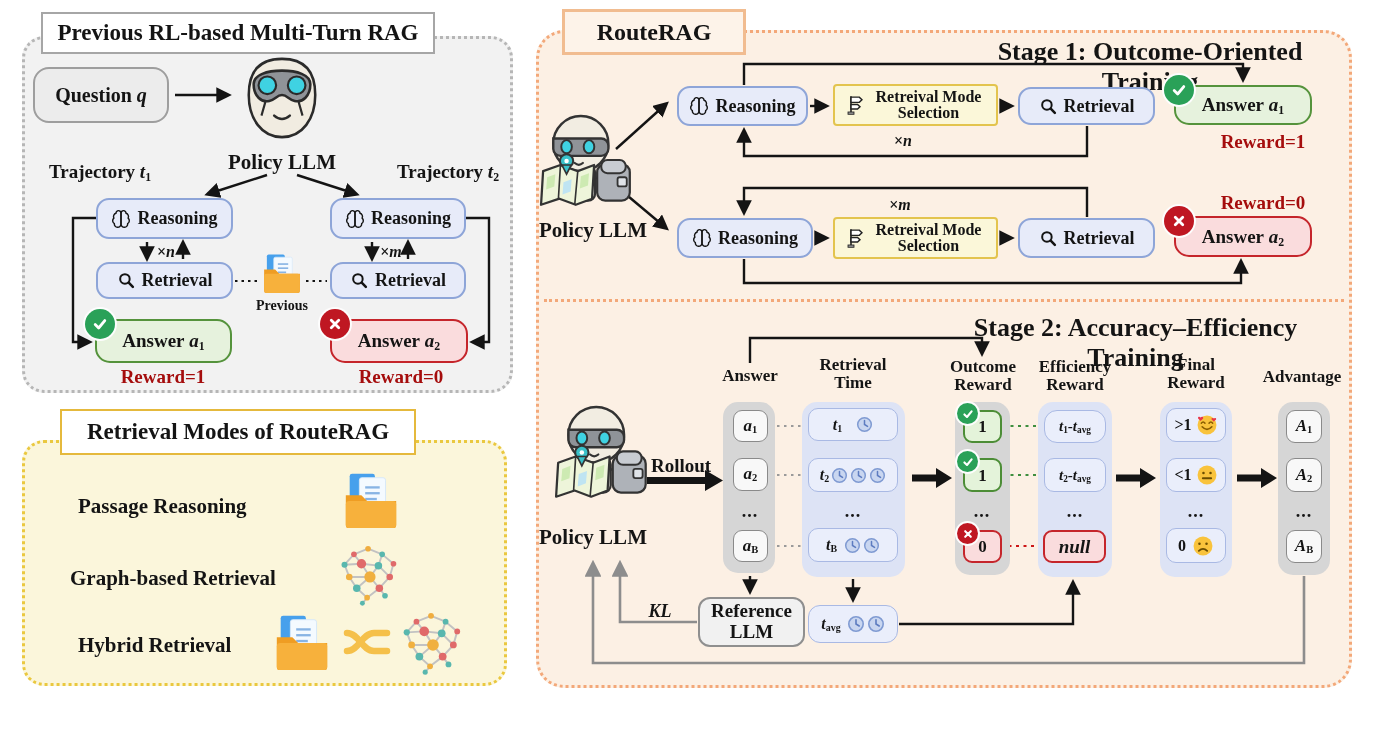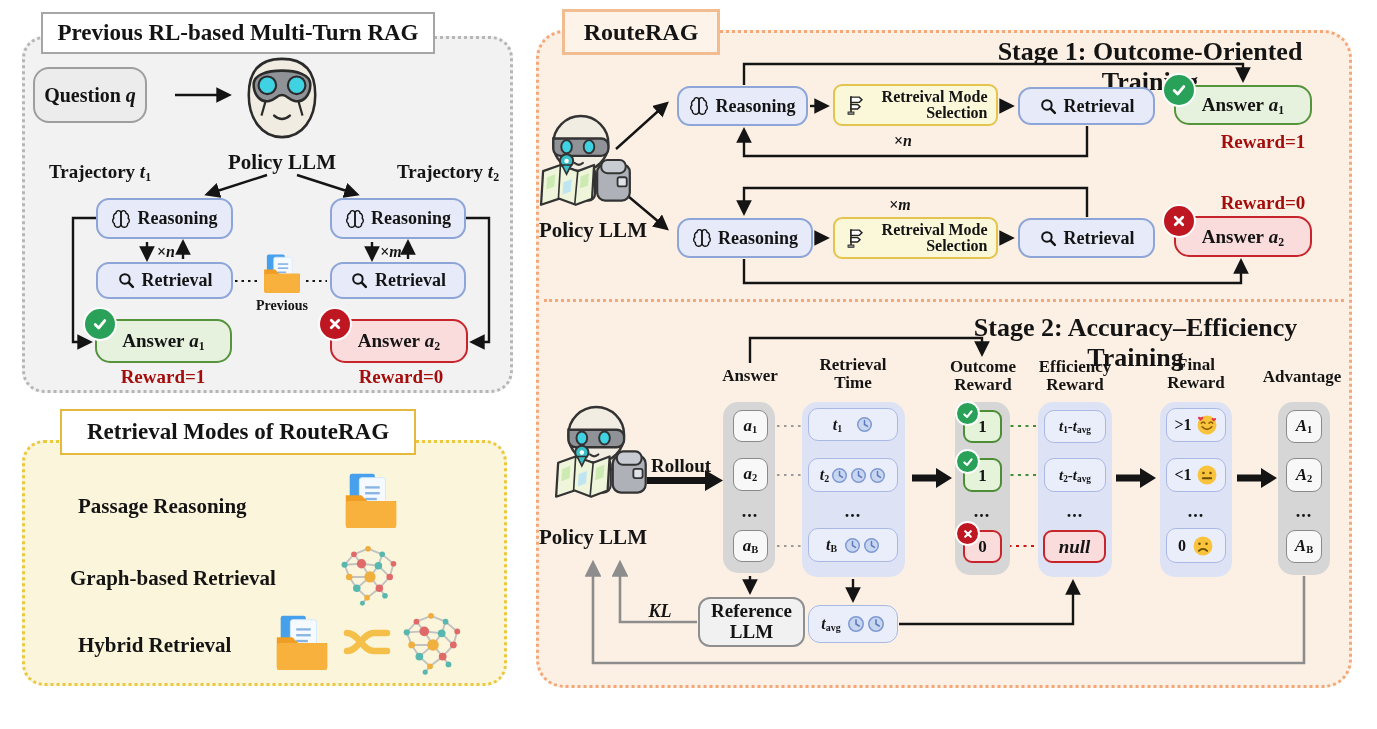--- a/index.html
+++ b/index.html
@@ -9,31 +9,31 @@
   sub{font-size:62%;line-height:0;vertical-align:-0.22em;}
   
   .panel{position:absolute;border-radius:22px;box-sizing:border-box;z-index:0;}
   .panel-prev{left:22px;top:36px;width:491px;height:357px;background:#f2f2f2;border:3.5px dotted #b6b6b6;}
   .panel-modes{left:22px;top:440px;width:485px;height:246px;background:#fbf6db;border:3.5px dotted #eac83f;}
   .panel-route{left:536px;top:30px;width:816px;height:658px;background:#fcf0e4;border:3.5px dotted #f3a879;border-radius:28px;}
   .route-divider{position:absolute;left:544px;top:299px;width:800px;height:0;border-top:3.5px dotted #f3a879;z-index:1;}
   .ptitle{position:absolute;display:flex;align-items:center;justify-content:center;z-index:6;box-sizing:border-box;font-weight:700;}
   .t-prev{left:41px;top:12px;width:394px;height:42px;background:#ffffff;border:2.5px solid #a6a6a6;font-size:23px;}
   .t-modes{left:41px;top:409px;width:356px;height:46px;background:#ffffff;border:2.5px solid #e5b93c;font-size:23px;margin-left:19px;}
-  .t-route{left:562px;top:9px;width:158px;height:46px;background:#fdf3e9;border:3.5px solid #f1bc90;font-size:24px;}
+  .t-route{left:562px;top:9px;width:184px;height:46px;background:#fdf3e9;border:3.5px solid #f1bc90;font-size:24px;}
   
   .lbl{position:absolute;text-align:center;z-index:4;}
   .stageh{position:absolute;text-align:center;font-size:26px;z-index:4;}
   .reward{position:absolute;text-align:center;font-size:19px;color:#a50d0d;z-index:4;}
   .xlab{position:absolute;font-size:16px;z-index:4;text-align:center;}
   
   .bluebox{position:absolute;background:#e7ebf9;border:2.2px solid #8ea5d8;border-radius:13px;
            display:flex;align-items:center;justify-content:center;gap:6px;font-size:18px;z-index:4;box-sizing:border-box;}
-  .yellowbox{position:absolute;background:#fbf7d9;border:2.4px solid #e3c44e;border-radius:9px;
-           display:flex;align-items:center;justify-content:center;gap:5px;font-size:16px;line-height:1.02;z-index:4;box-sizing:border-box;text-align:right;}
+  .yellowbox{position:absolute;background:#fbf7d9;border:2.4px solid #e3c44e;border-radius:4px;
+           display:flex;align-items:center;justify-content:center;gap:5px;font-size:16px;line-height:1.02;z-index:4;box-sizing:border-box;text-align:center;}
   .greenbox{position:absolute;background:#e6f2dd;border:2.4px solid #55933c;border-radius:15px;
            text-align:center;z-index:4;box-sizing:border-box;font-size:19px;}
   .redbox{position:absolute;background:#fadcdd;border:2.4px solid #c5252b;border-radius:15px;
            text-align:center;z-index:4;box-sizing:border-box;font-size:19px;}
   .graybox{position:absolute;background:#ececec;border:2px solid #9e9e9e;border-radius:16px;
            text-align:center;z-index:4;box-sizing:border-box;font-size:20px;}
   .refbox{position:absolute;background:#f1f1f1;border:2.2px solid #8f8f8f;border-radius:12px;
            text-align:center;z-index:4;box-sizing:border-box;font-size:19px;line-height:1.1;display:flex;align-items:center;justify-content:center;}
   
   .col{position:absolute;border-radius:15px;z-index:3;}
@@ -261,21 +261,21 @@
     <path d="M1116 474.5 H1140 V468 L1156 478 L1140 488 V481.5 H1116 Z"></path>
     <path d="M1237 474.5 H1261 V468 L1277 478 L1261 488 V481.5 H1237 Z"></path>
   </g>
 </svg>
 
 <div class="panel panel-prev"></div>
 <div class="ptitle t-prev">
   <span>Previous RL-based Multi-Turn RAG</span>
 </div>
 
-<div class="graybox" style="left:33px;top:67px;width:114px;height:56px;line-height:52px;">
+<div class="graybox" style="left:33px;top:67px;width:136px;height:56px;line-height:52px;">
   <span>Question</span>&nbsp;<i>q</i>
 </div>
 
 <svg class="robot" style="left:238px;top:54px;width:88px;height:88px;">
     <use href="#sym-robot-head"></use>
   </svg>
 <div class="lbl" style="left:212px;top:150px;width:140px;font-size:21px;">Policy LLM</div>
 
 <div class="lbl" style="left:30px;top:161px;width:140px;font-size:19px;">
   <span>Trajectory</span>&nbsp;<i>t</i><sub>1</sub>
@@ -517,21 +517,21 @@
 <div class="cellr" style="left:963px;top:530px;width:39px;height:33px;line-height:30px;">
   <span class="badge badge-red badge-sm">
       <svg style="width:12px;height:12px;">
         <use href="#sym-cross"></use>
       </svg>
     </span>
   <span>0</span>
 </div>
 
 <div class="col col-blue" style="left:1038px;top:402px;width:74px;height:175px;"></div>
-<div class="cellb" style="left:1044px;top:410px;width:62px;height:33px;font-size:15px;">
+<div class="cellb" style="left:1044px;top:410px;width:62px;height:33px;font-size:15px;border-radius:13px;">
   <span><i>t</i><sub>1</sub><span>-</span><i>t</i><sub>avg</sub></span>
 </div>
 <div class="cellb" style="left:1044px;top:458px;width:62px;height:34px;font-size:15px;">
   <span><i>t</i><sub>2</sub><span>-</span><i>t</i><sub>avg</sub></span>
 </div>
 <div class="dots" style="left:1060px;top:501px;width:30px;">...</div>
 <div class="cellr" style="left:1043px;top:530px;width:63px;height:33px;line-height:29px;font-size:19px;">
   <i>null</i>
 </div>
 

